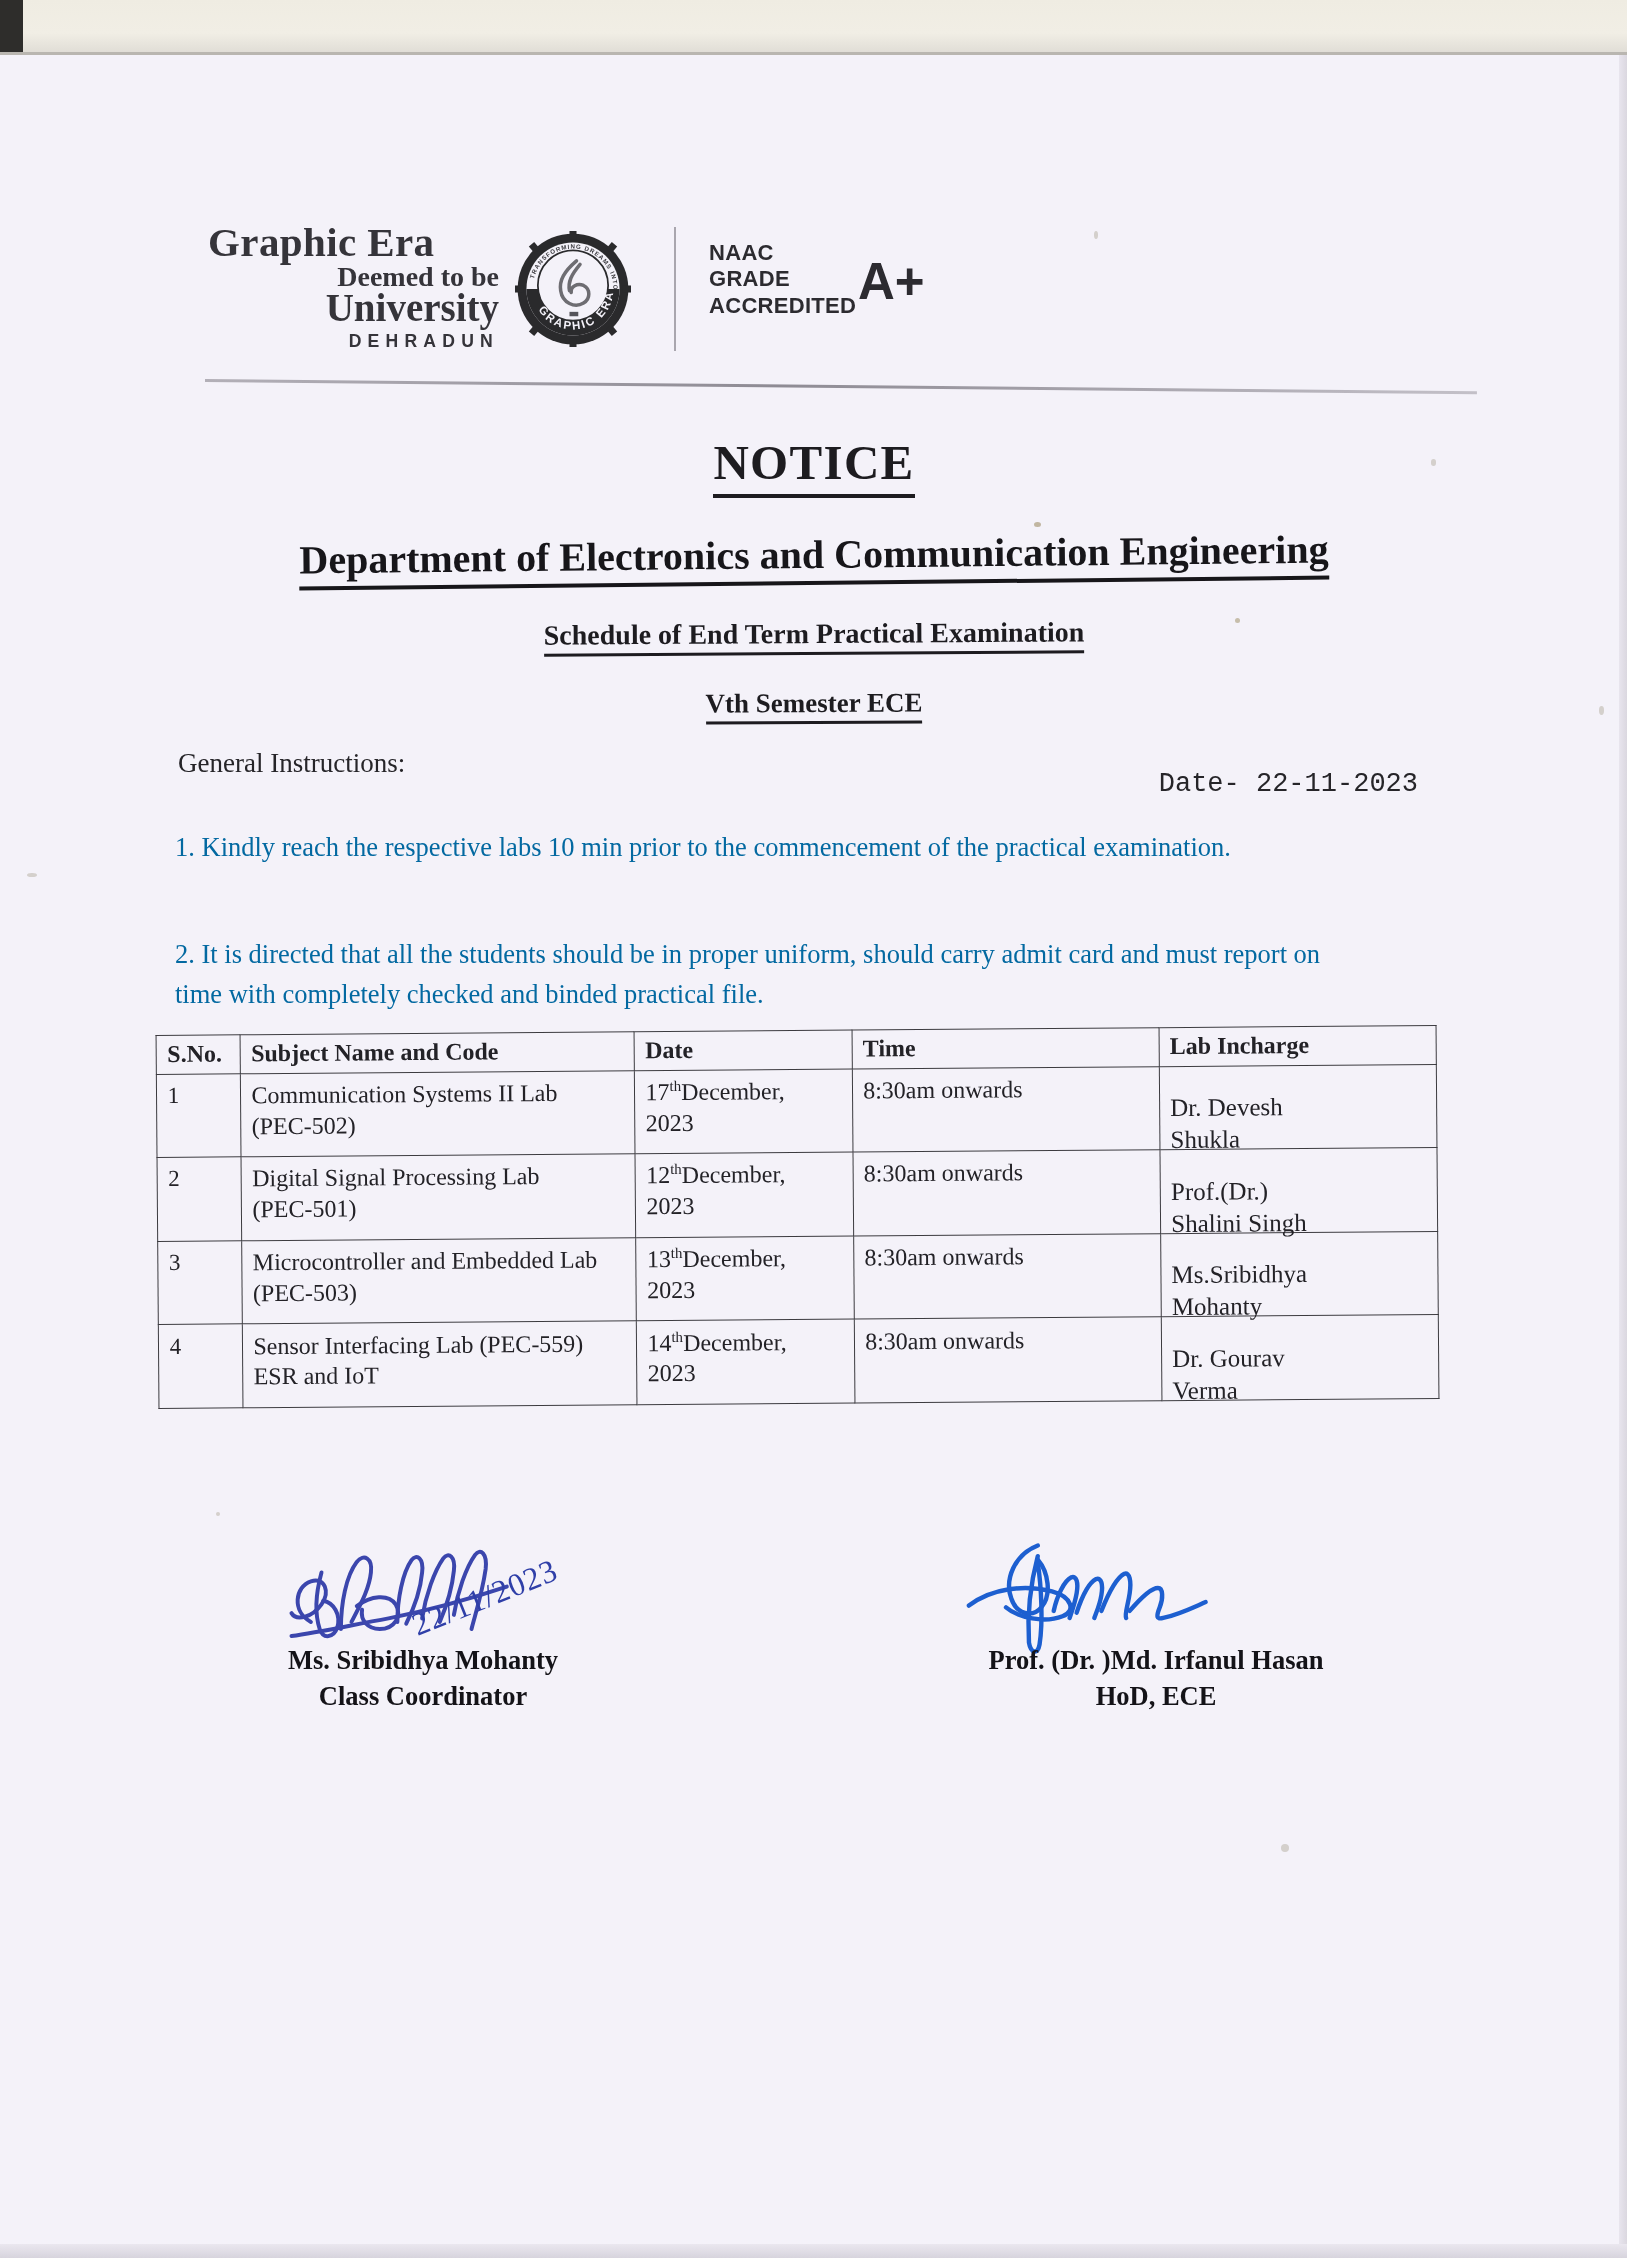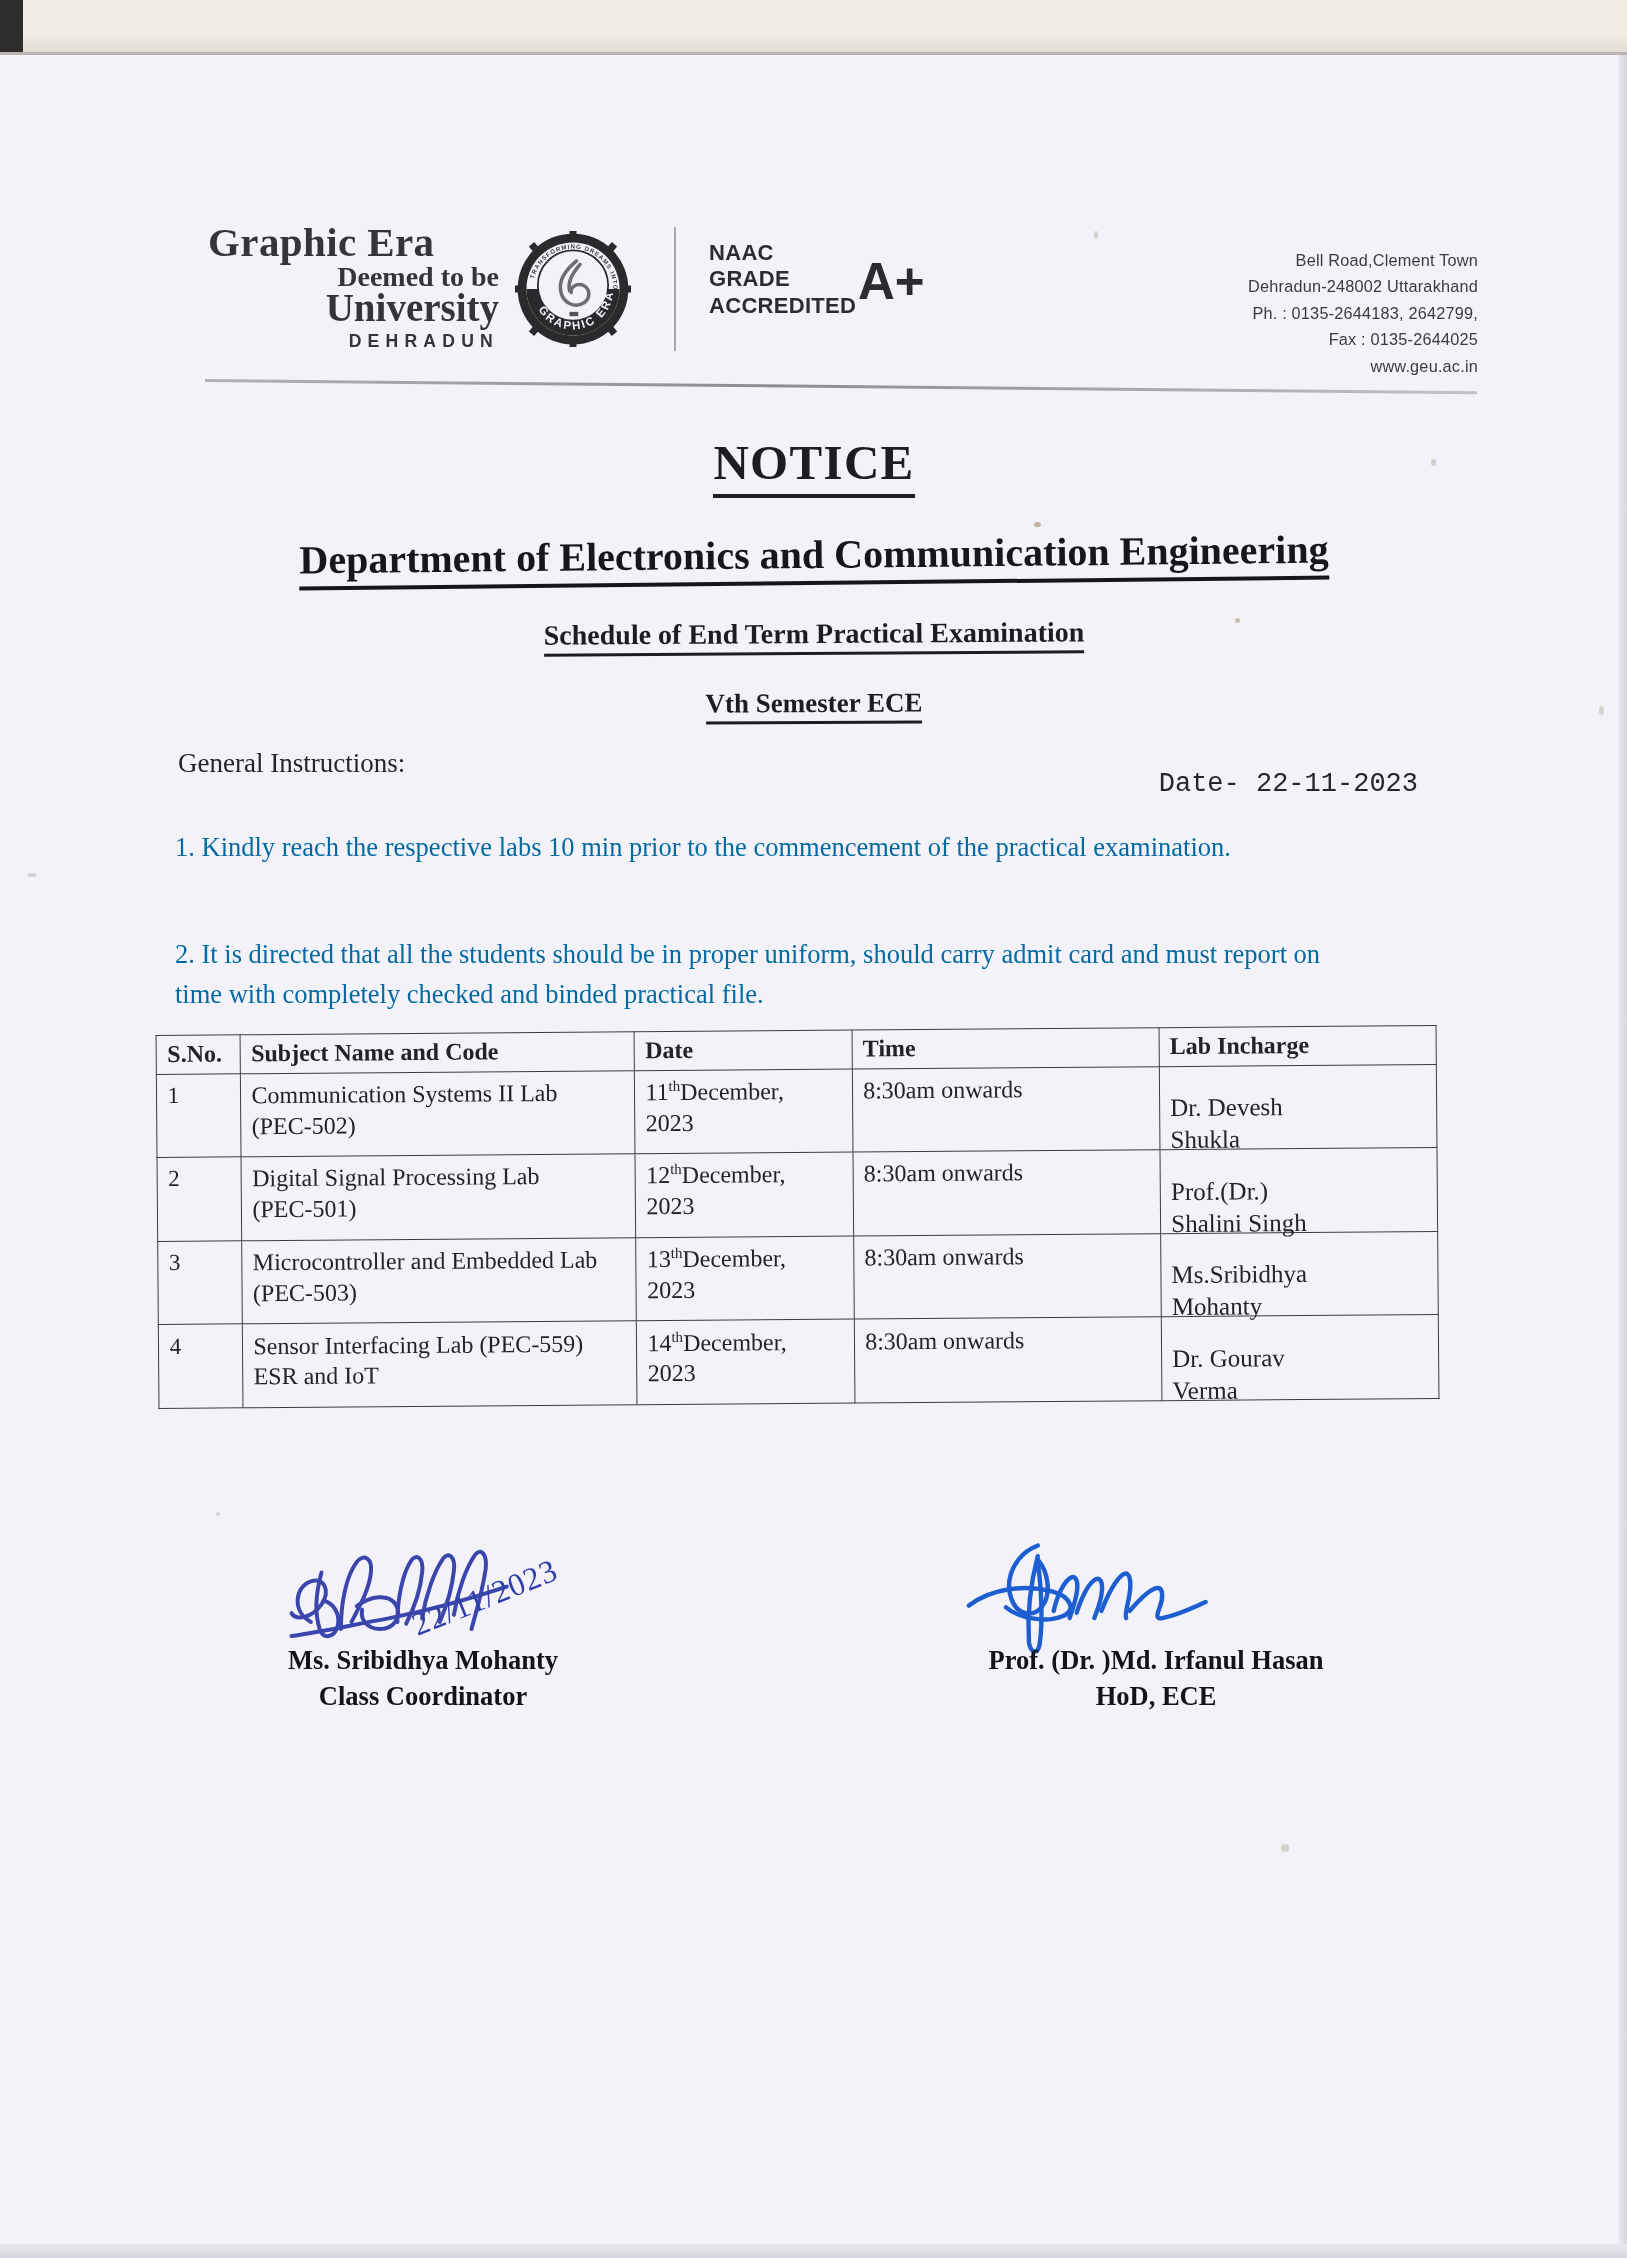--- a/index.html
+++ b/index.html
@@ -393,27 +393,20 @@
 
     <div class="naac">
       <div class="naac-words">
         <div>NAAC</div>
         <div>GRADE</div>
         <div>ACCREDITED</div>
       </div>
       <div class="naac-grade">A+</div>
     </div>
 
-    <div class="address">
-      <div>Bell Road,Clement Town</div>
-      <div>Dehradun-248002  Uttarakhand</div>
-      <div>Ph.  : 0135-2644183, 2642799,</div>
-      <div>Fax : 0135-2644025</div>
-      <div>www.geu.ac.in</div>
-    </div>
   </div>
 
   <div class="head-rule"></div>
 
   <div class="doc-title">
     <span>NOTICE</span>
   </div>
   <div class="dept-title">
     <span>Department of Electronics and Communication Engineering</span>
   </div>
@@ -441,21 +434,21 @@
       </tr>
     </thead>
     <tbody>
       <tr>
         <td class="c-sno">1</td>
         <td class="c-subject">
           <span class="cell-sub2">Communication Systems II Lab</span>
           <span class="cell-sub2">(PEC-502)</span>
         </td>
         <td class="c-date">
-          <span>11</span><sup>th</sup><span>December,</span>
+          <span>17</span><sup>th</sup><span>December,</span>
           <span class="cell-sub2">2023</span>
         </td>
         <td class="c-time">8:30am onwards</td>
         <td class="c-incharge">
           <span class="incharge-shift">Dr. Devesh</span>
           <span class="incharge-shift">Shukla</span>
         </td>
       </tr>
       <tr>
         <td class="c-sno">2</td>

